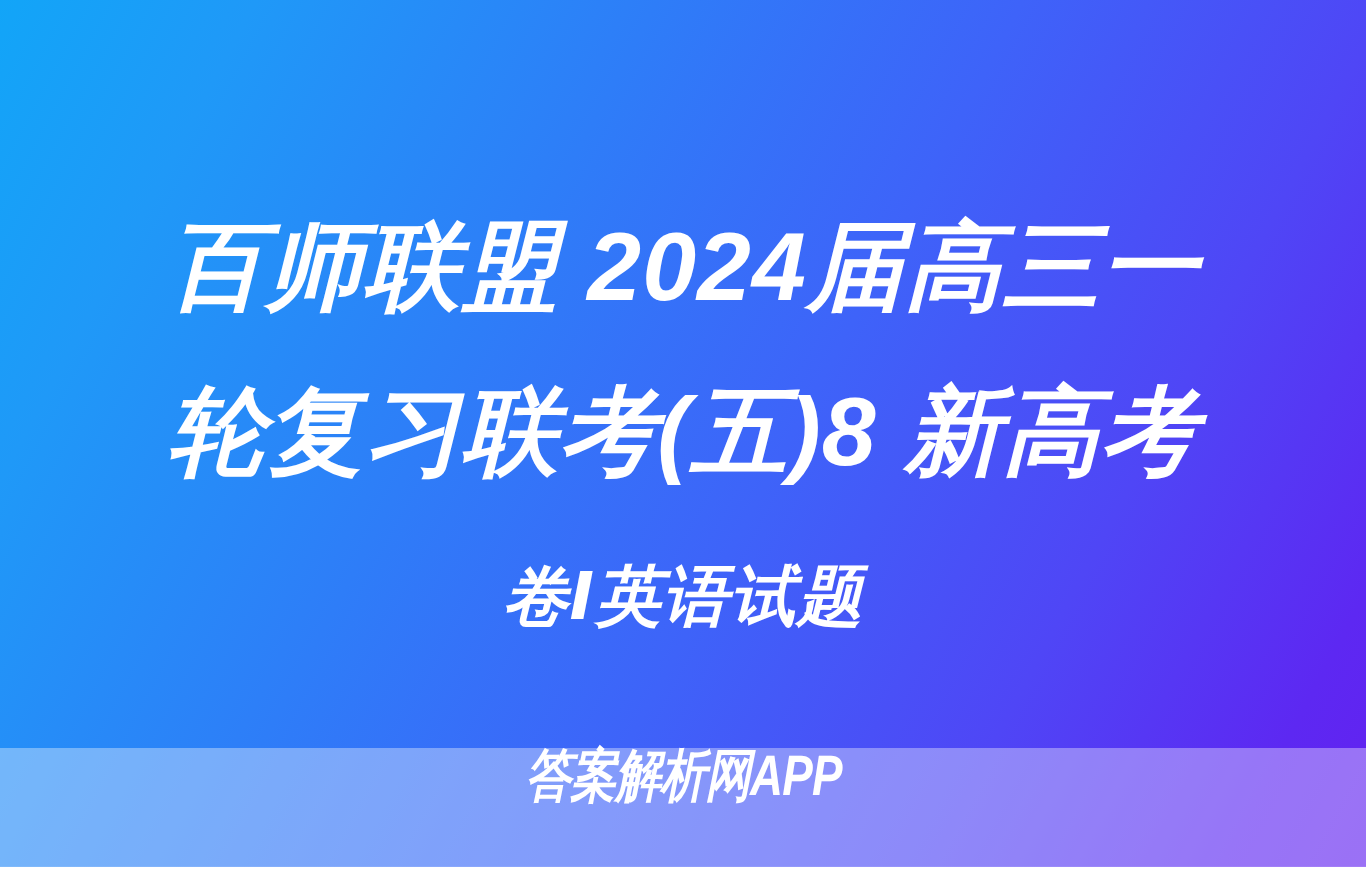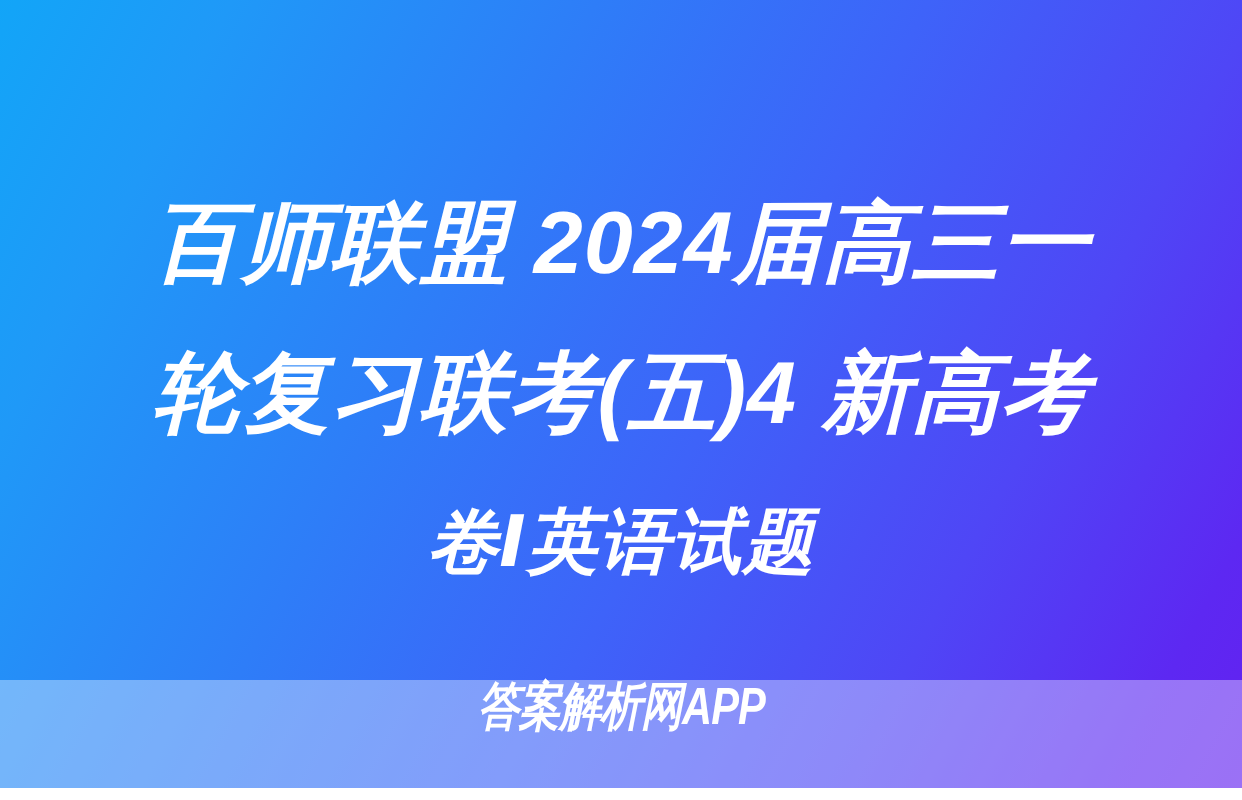--- a/index.html
+++ b/index.html
@@ -49,21 +49,21 @@
     font-family: "Liberation Sans", "DejaVu Sans", sans-serif;
     font-weight: bold;
     font-style: italic;
     font-size: 88px;
     line-height: 150px;
     letter-spacing: 1px;
     white-space: nowrap;
     text-rendering: geometricPrecision;
   }
 
-  #title-line-3 { font-size: 71px; }
+  #title-line-3 { font-size: 60px; }
 
   
   #bottom-band {
     position: absolute;
     left: 0;
     right: 0;
     top: 680px;
     height: 120px;
     background: rgba(255,255,255,0.36);
     display: flex;
@@ -84,21 +84,21 @@
     white-space: nowrap;
   }
 </style>
 </head>
 <body>
 
 <div id="cover-card">
 
   <div id="title-block">
     <span class="title-line" id="title-line-1">百师联盟 2024届高三一</span>
-    <span class="title-line" id="title-line-2">轮复习联考(五)4 新高考</span>
+    <span class="title-line" id="title-line-2">轮复习联考(五)8 新高考</span>
     <span class="title-line" id="title-line-3">卷Ⅰ英语试题</span>
   </div>
 
   <div id="bottom-band">
     <span id="watermark">答案解析网APP</span>
   </div>
 
 </div>
 
 </body></html>

